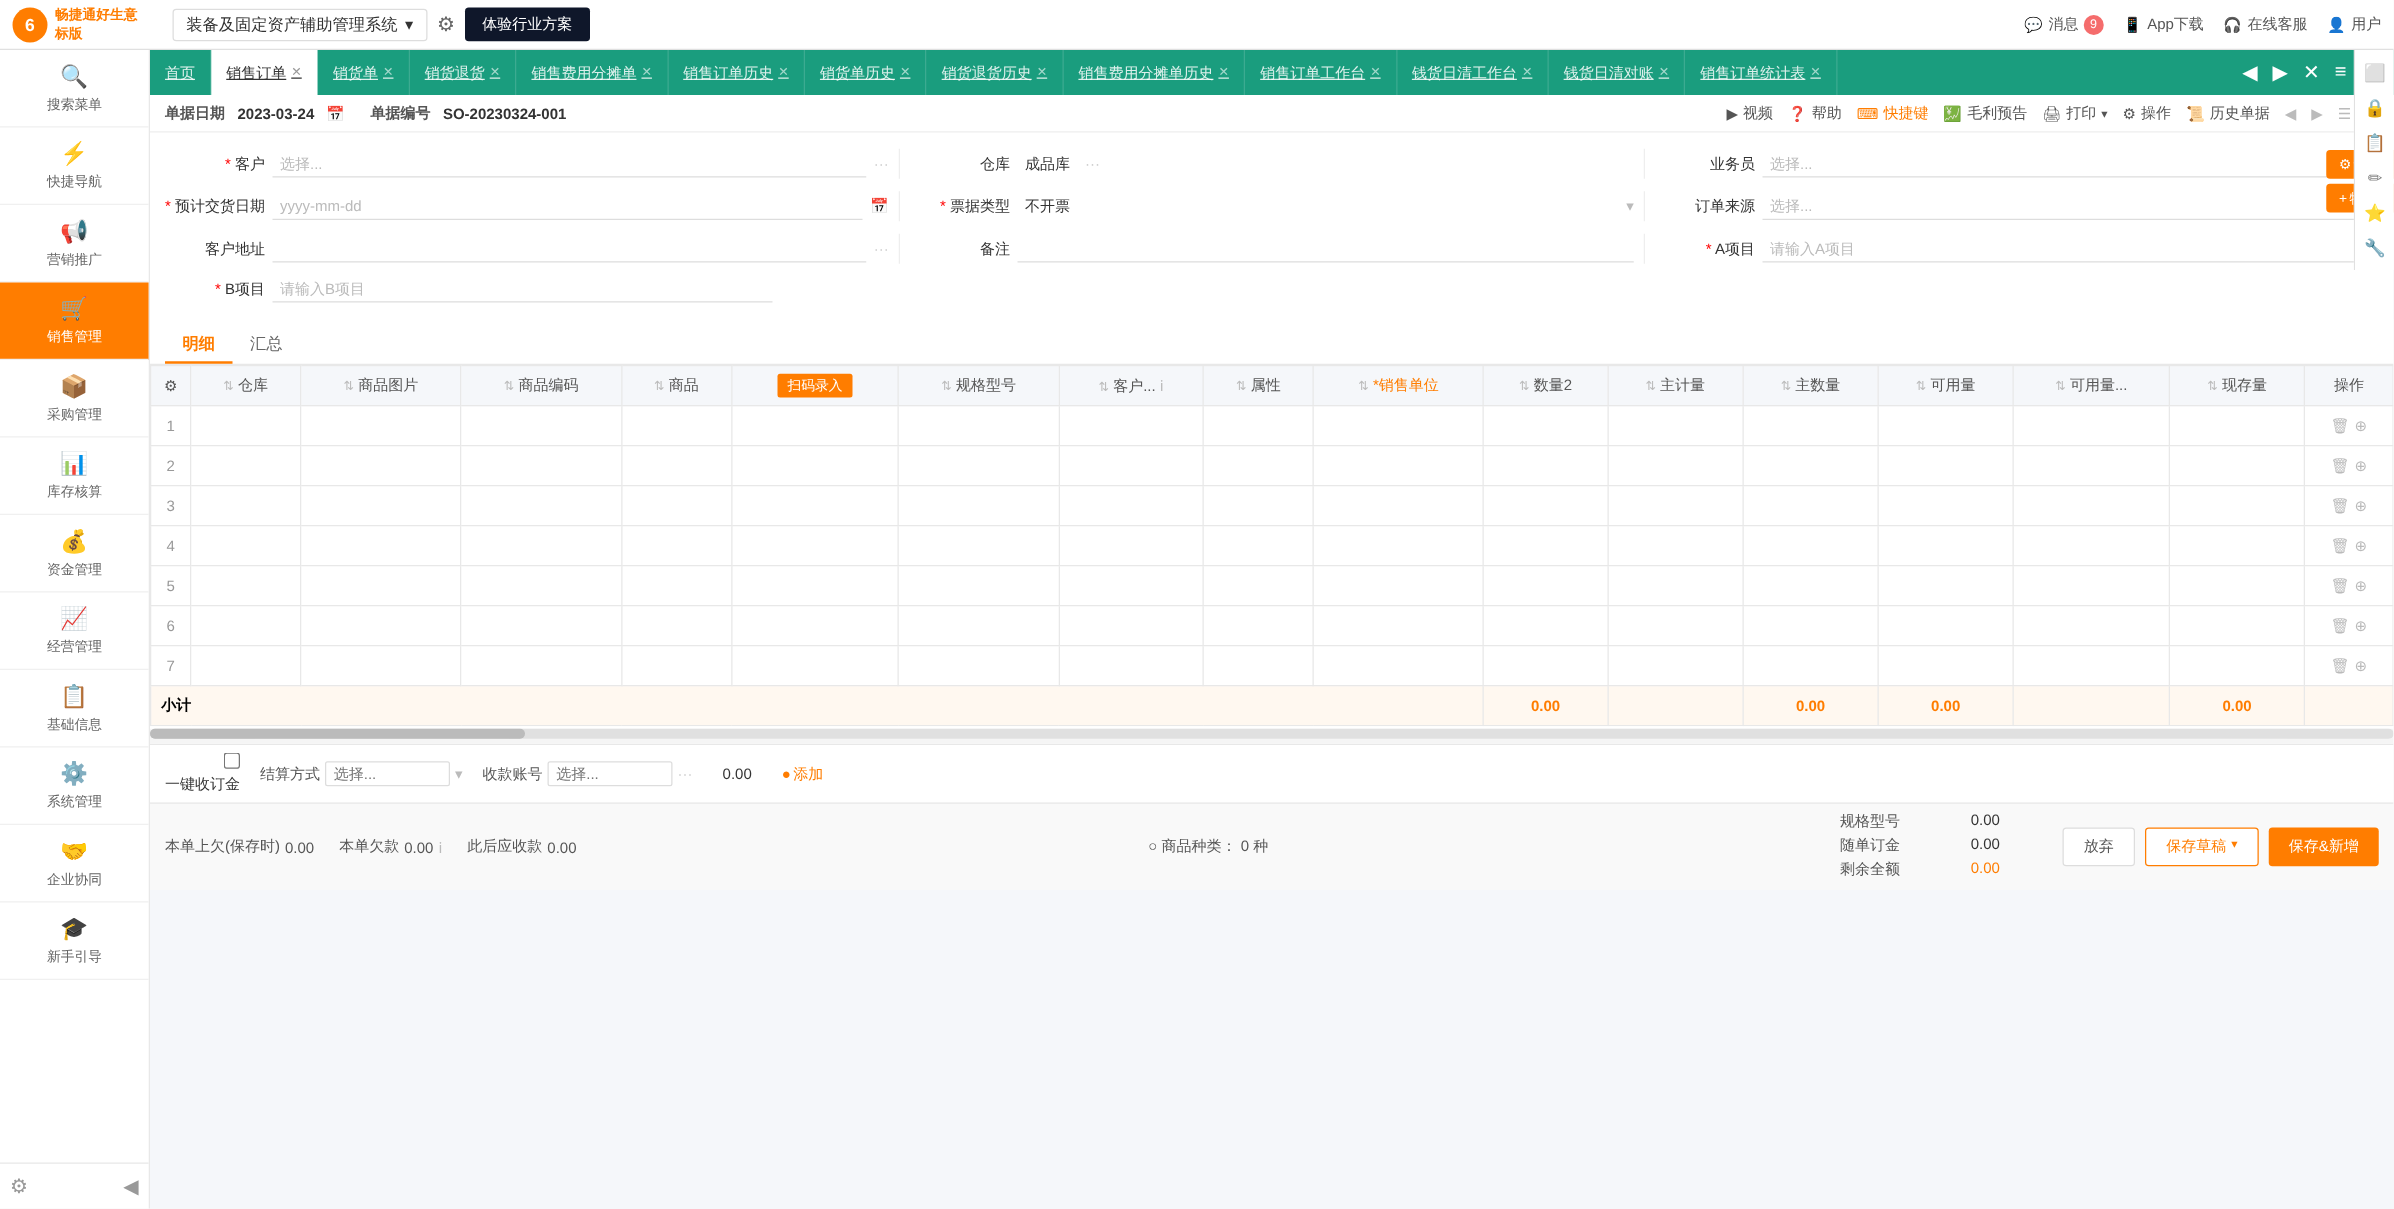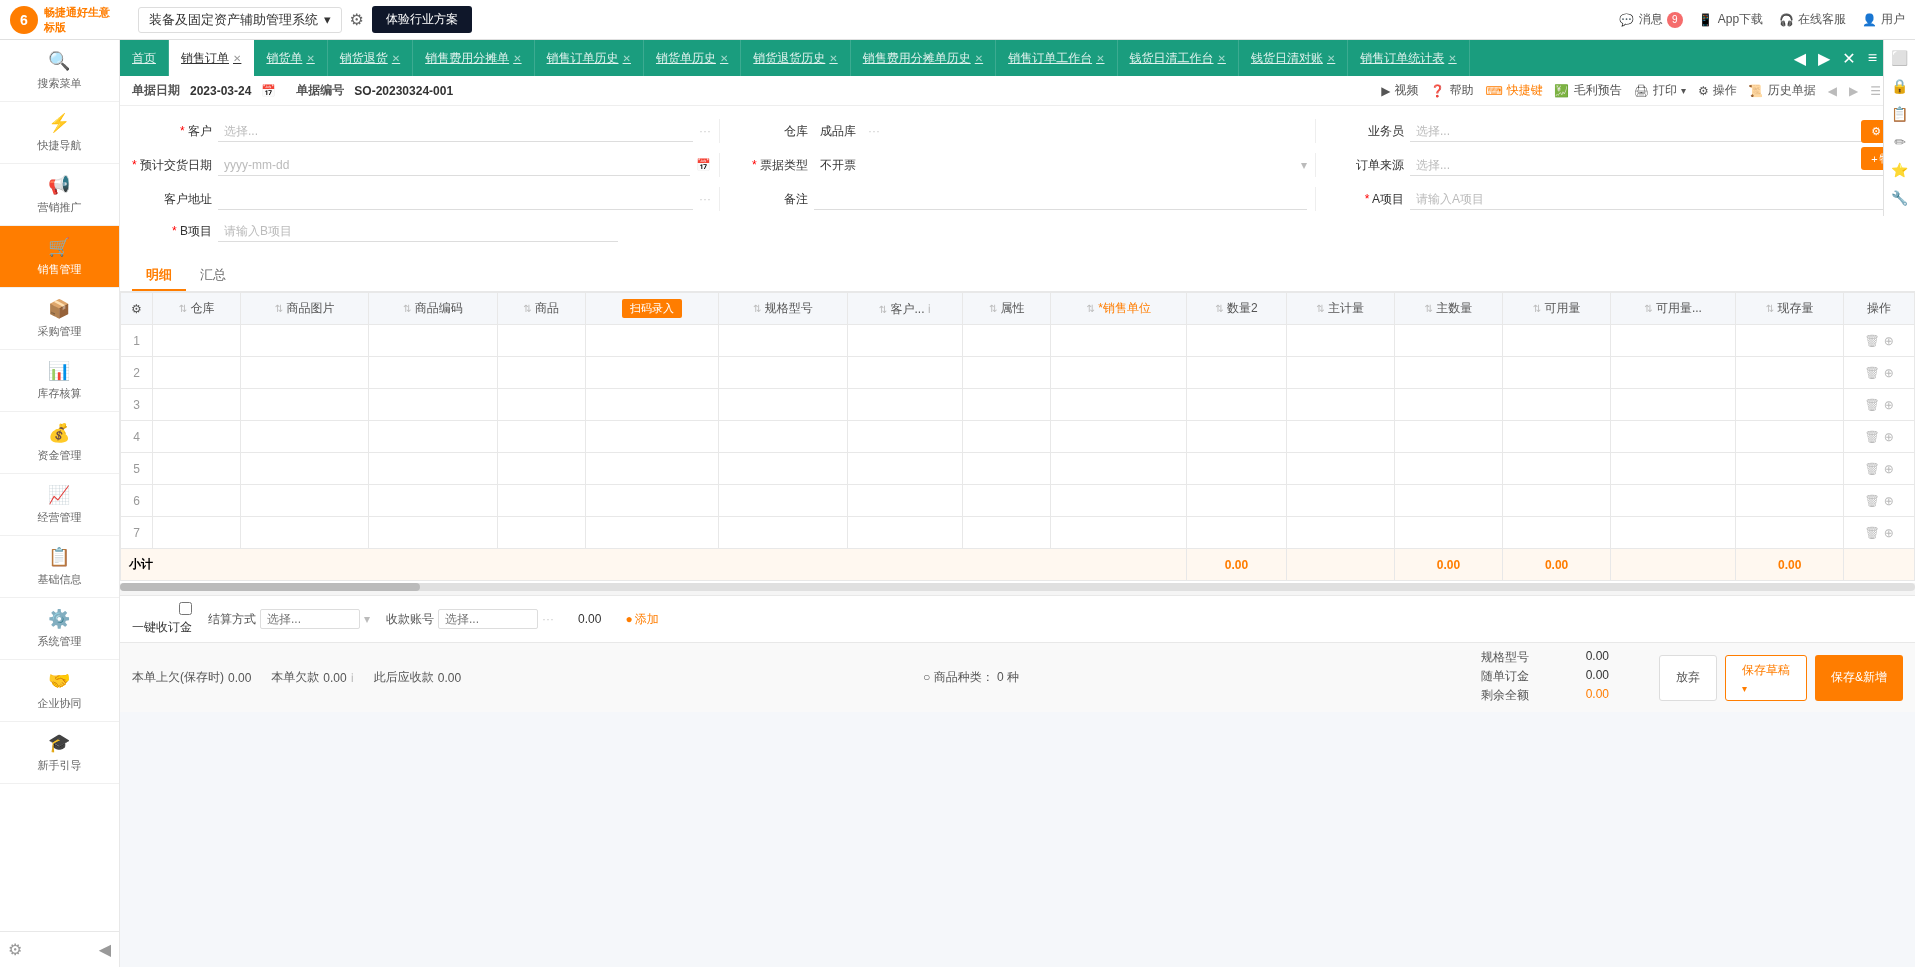--- a/index.html
+++ b/index.html
@@ -187,21 +187,21 @@
     .bottom-center { color: #555; font-size: 12px; }
     .bottom-right-summary { text-align: right; font-size: 12px; margin-right: 10px; }
     .summary-row { display: flex; justify-content: flex-end; gap: 20px; margin-bottom: 2px; }
     .summary-row .s-label { color: #555; }
     .summary-row .s-value { color: #333; min-width: 60px; text-align: right; }
     .summary-row .s-value.orange { color: #ff7d00; }
 
     
     .action-btns { display: flex; gap: 8px; padding-left: 28px; }
     .btn-discard { border: 1px solid #ddd; background: #fff; padding: 6px 16px; border-radius: 3px; cursor: pointer; font-size: 12px; color: #555; }
-    .btn-save-draft { border: 1px solid #ff7d00; background: #fff; padding: 6px 16px; border-radius: 3px; cursor: pointer; font-size: 12px; color: #ff7d00; display: flex; align-items: flex-start; gap: 4px; flex-direction: column; }
+    .btn-save-draft { border: 1px solid #ff7d00; background: #fff; padding: 6px 16px; border-radius: 3px; cursor: pointer; font-size: 12px; color: #ff7d00; display: flex; align-items: flex-start; gap: 4px; }
     .btn-save-new { background: #ff7d00; color: white; border: none; padding: 6px 16px; border-radius: 3px; cursor: pointer; font-size: 12px; }
     .addon-btn {
       background: #ff7d00;
       color: white;
       border: none;
       padding: 4px 8px;
       border-radius: 3px;
       cursor: pointer;
       font-size: 11px;
       white-space: nowrap;

